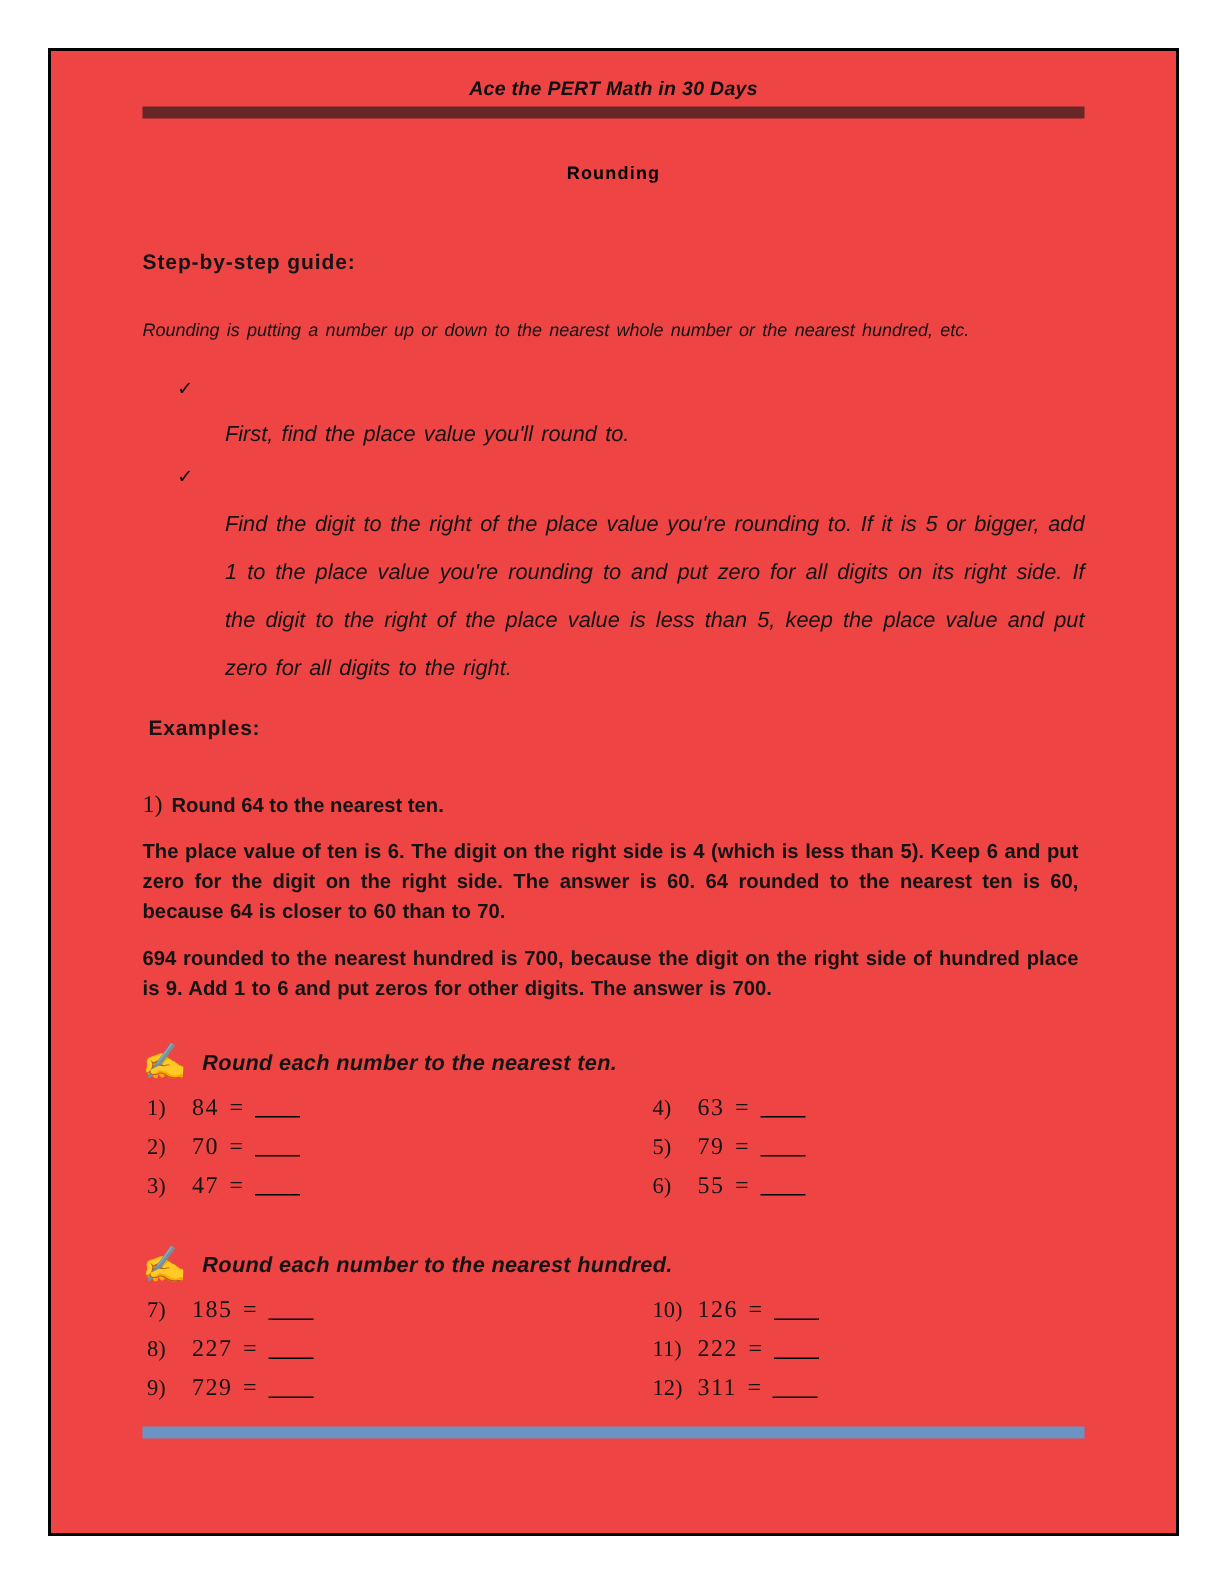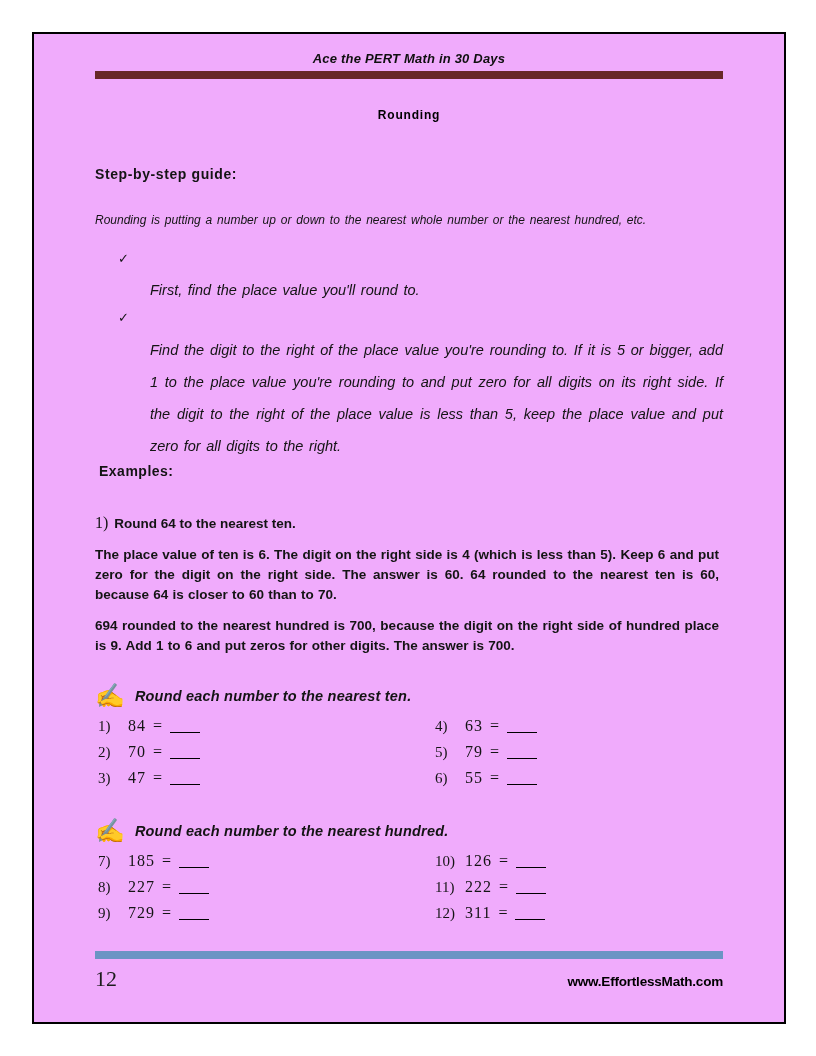--- a/index.html
+++ b/index.html
@@ -1,35 +1,35 @@
 <!DOCTYPE html>
 <html><head>
 <meta charset="utf-8">
 <style>
   html,body{margin:0;padding:0;background:#ffffff;}
   body{width:816px;height:1056px;position:relative;font-family:"Liberation Sans",sans-serif;color:#141414;}
-  .page{position:absolute;left:32px;top:32px;width:754px;height:992px;border:2px solid #000;box-sizing:border-box;padding:0 61px;background:#f0abfc;}
+  .page{position:absolute;left:32px;top:32px;width:754px;height:992px;border:2px solid #000;box-sizing:border-box;padding:0 61px;background:#ef4444;}
 
   .header-title{margin-top:17px;text-align:center;font-size:13px;line-height:16px;font-weight:bold;font-style:italic;color:#101010;letter-spacing:.2px;}
   .header-bar{margin-top:4px;height:8px;}
 
   .doc-title{margin-top:26px;text-align:center;font-size:12px;line-height:20px;font-weight:bold;letter-spacing:.8px;color:#000;}
 
   .guide-heading{margin-top:40px;font-size:14px;line-height:19px;font-weight:bold;letter-spacing:.6px;}
   .guide-intro{margin-top:22px;font-size:12px;line-height:29px;font-style:italic;max-width:624px;text-align:justify;word-spacing:1.5px;}
 
   .bullets{margin-top:12px;}
   .bullet{display:flex;}
   .bullet .check{width:32px;padding-left:23px;box-sizing:content-box;flex:0 0 auto;font-style:normal;font-size:13px;}
   .bullet .btext{flex:1;font-style:italic;font-size:14.5px;word-spacing:1.5px;margin-top:32px;}
   .bullet-1 .btext,.bullet-1 .check{line-height:23px;}
   .bullet-2 .btext,.bullet-2 .check{line-height:32px;}
   .bullet-2 .btext{text-align:justify;}
 
-  .examples-heading{font-size:14px;line-height:19px;font-weight:bold;letter-spacing:.5px;padding-left:4px;}
+  .examples-heading{margin-top:14px;font-size:14px;line-height:19px;font-weight:bold;letter-spacing:.5px;padding-left:4px;}
 
   .example-prompt{margin-top:32px;font-size:13.5px;line-height:20px;font-weight:bold;}
   .example-prompt .ex-label{font-family:"Liberation Serif",serif;font-weight:normal;font-size:16px;margin-right:6px;}
   .example-expl{margin-top:11px;font-size:13.5px;line-height:20px;font-weight:bold;max-width:624px;text-align:justify;word-spacing:.5px;}
 
   .exercise{margin-top:27px;}
   .exercise-2{margin-top:23px;}
   .exercise-header{display:flex;align-items:center;}
   .exercise-header .pencil{font-size:24px;line-height:26px;margin-right:10px;flex:0 0 auto;}
   .exercise-header .instruction{font-size:14.5px;font-weight:bold;font-style:italic;letter-spacing:.2px;}
@@ -176,18 +176,14 @@
             <span class="ex-num">12)</span>
             <span class="ex-val">311</span>
             <span class="ex-eq">=</span>
             <span class="ex-blank"></span>
           </div>
       </div>
     </div>
   </div>
 
   <div class="footer-bar" style="background: rgb(107, 148, 196);"></div>
-  <div class="footer-row">
-    <span class="page-number">12</span>
-    <span class="website">www.EffortlessMath.com</span>
-  </div>
 
 </div>
 
 </body></html>

